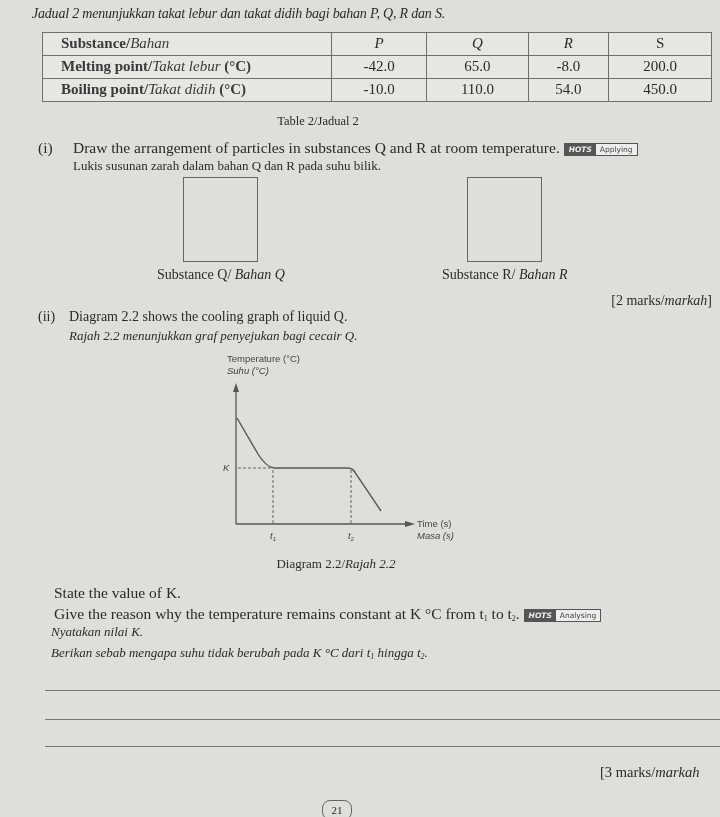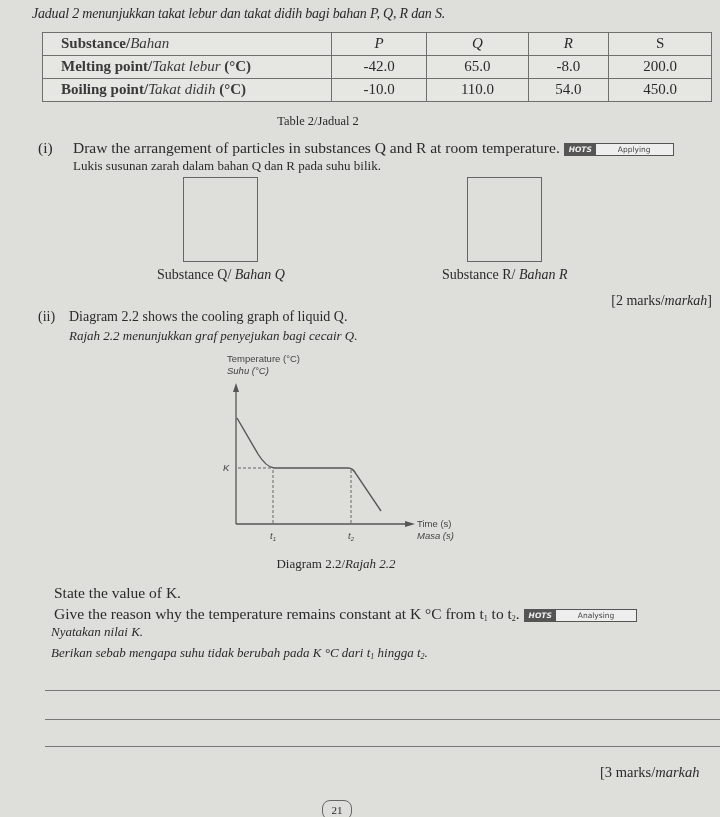--- a/index.html
+++ b/index.html
@@ -32,21 +32,21 @@
   .q1-ms { left: 73px; top: 158px; font-size: 13px; }
   .hots {
     display: inline-flex; align-items: center; height: 11px;
     border: 1px solid #555; border-radius: 0; font-family: "DejaVu Sans", sans-serif;
     font-size: 7.5px; vertical-align: middle; overflow: hidden; background: #eee;
   }
   .hots .tag {
     background: #555; color: #eee; font-weight: bold; font-style: italic; padding: 0 4px; height: 100%;
     display: flex; align-items: center;
   }
-  .hots .lvl { padding: 0 22px; color: #444; }
+  .hots .lvl { padding: 0 4px; color: #444; }
   .box { border: 1.3px solid #666; width: 73px; height: 83px; }
   .boxQ { left: 183px; top: 177px; }
   .boxR { left: 467px; top: 177px; }
   .lblQ { left: 157px; top: 267px; font-size: 14px; }
   .lblR { left: 442px; top: 267px; font-size: 14px; }
   .marks2 { right: 8px; top: 293px; font-size: 14px; }
   .q2 { left: 38px; top: 309px; font-size: 14px; }
   .q2 .num { display: inline-block; width: 31px; }
   .q2-ms { left: 69px; top: 328px; font-size: 13px; font-style: italic; }
   .graph { left: 210px; top: 350px; }

